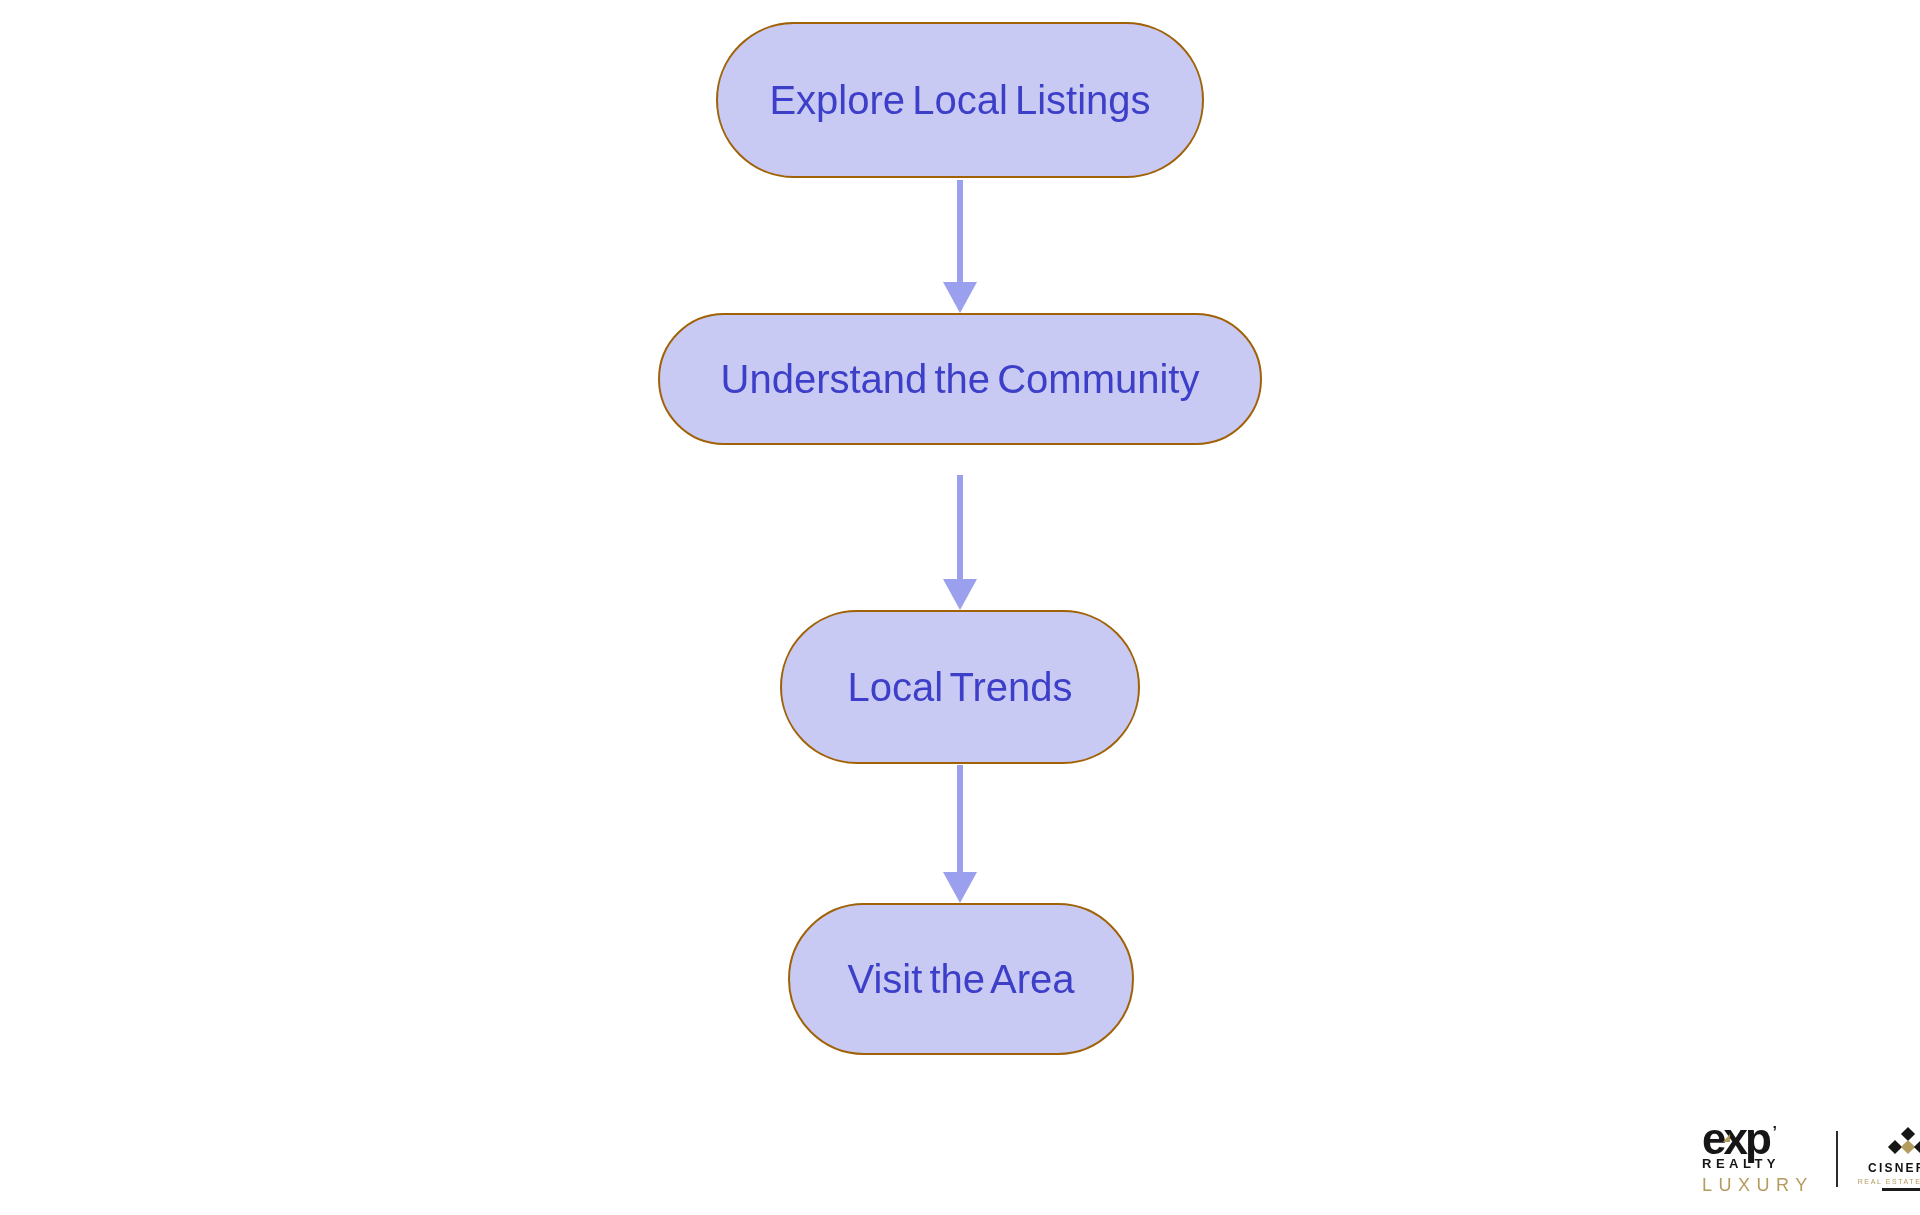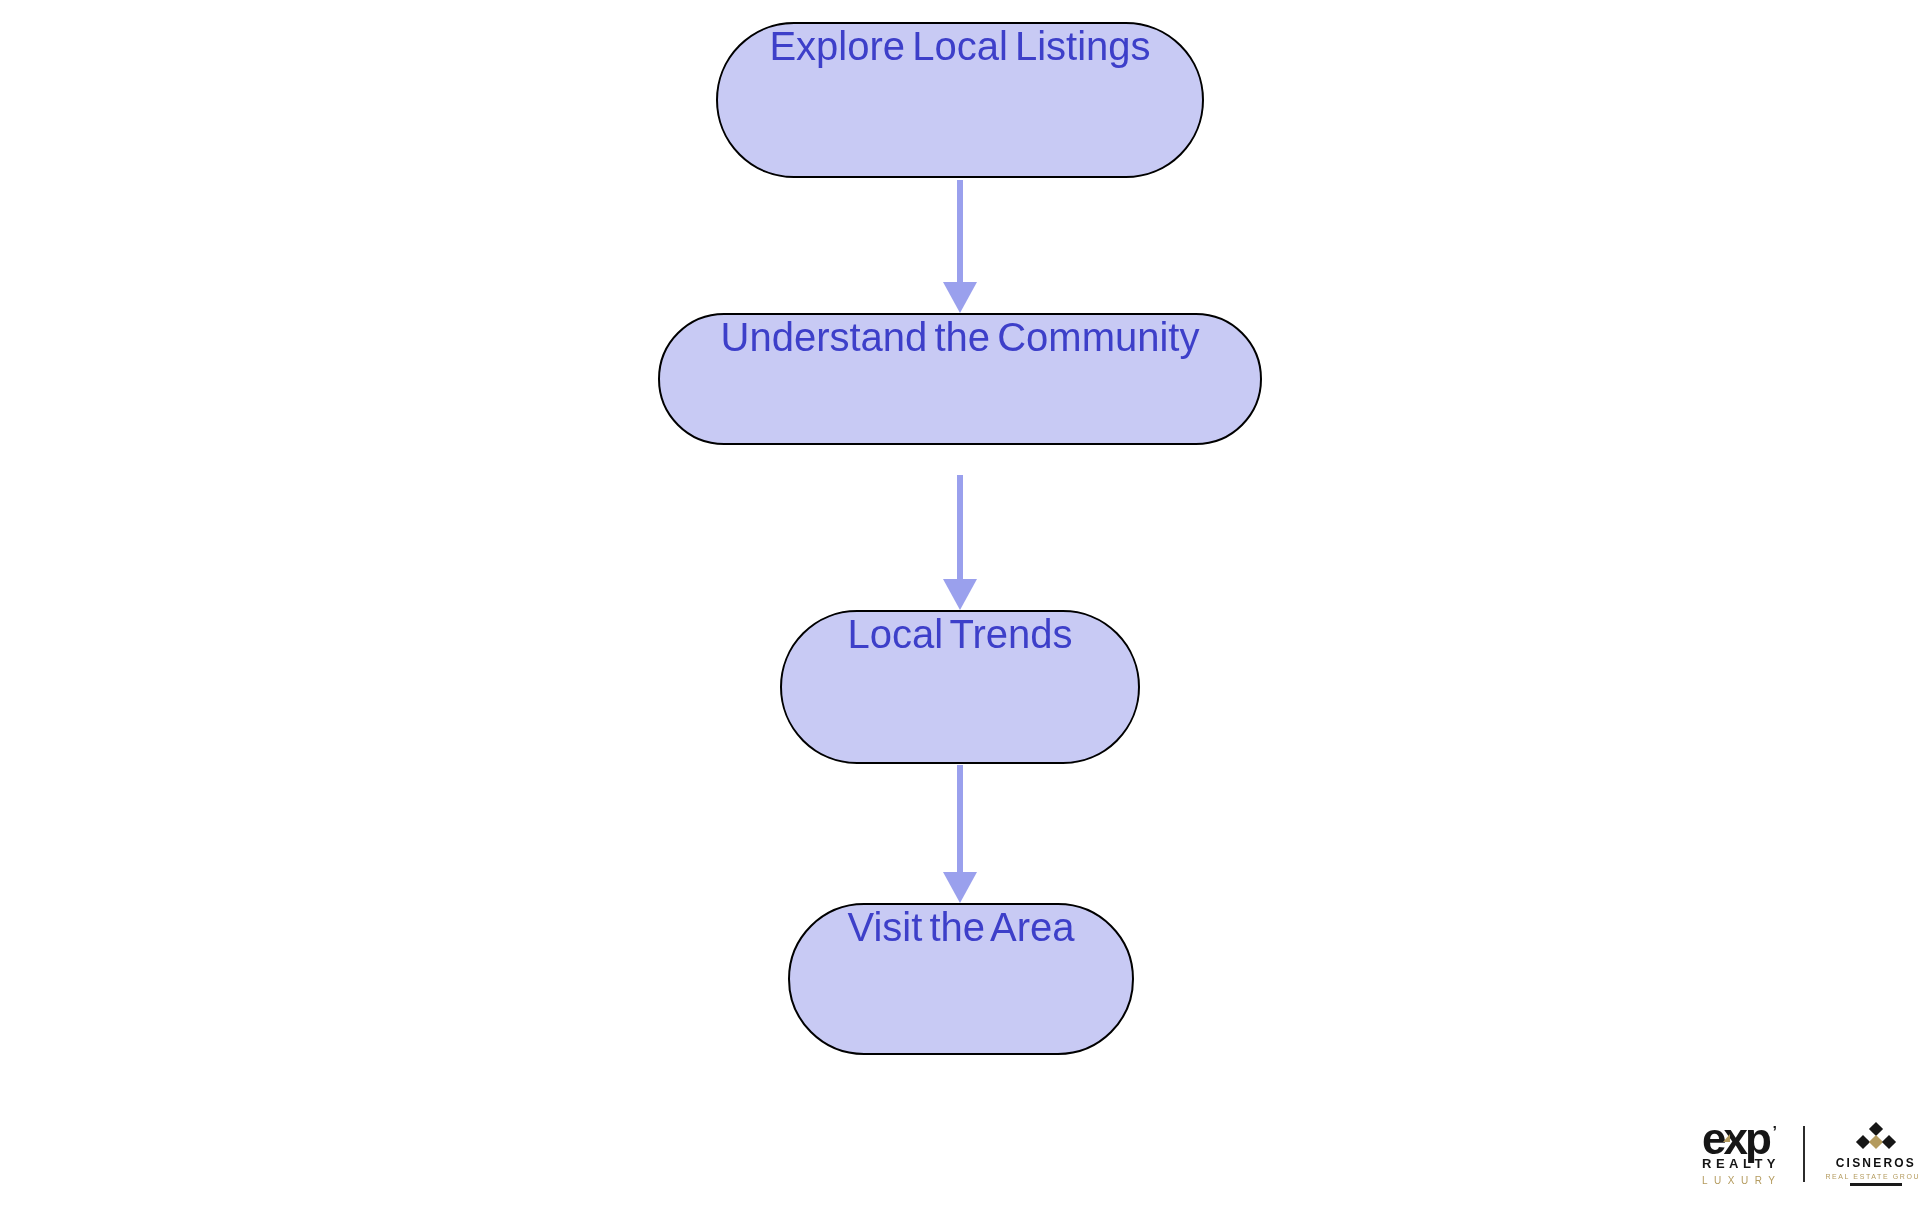--- a/index.html
+++ b/index.html
@@ -9,23 +9,23 @@
     height: 1215px;
     background: #ffffff;
     overflow: hidden;
     font-family: "Liberation Sans", sans-serif;
   }
 
   
   .flow-node {
     position: absolute;
     background: #c8caf4;
-    border: 2px solid #000000;
+    border: 2px solid #a16207;
     display: flex;
-    align-items: flex-start;
+    align-items: center;
     justify-content: center;
     box-sizing: border-box;
   }
   .flow-node .node-label {
     color: #3d3fc9;
     font-size: 40px;
     letter-spacing: 0px;
     word-spacing: -4px;
     white-space: nowrap;
   }
@@ -89,21 +89,21 @@
     color: #161616;
   }
   .exp-realty {
     font-size: 13px;
     font-weight: 700;
     letter-spacing: 4.5px;
     color: #161616;
     margin-top: 0px;
   }
   .exp-luxury {
-    font-size: 10px;
+    font-size: 18px;
     font-weight: 400;
     letter-spacing: 6.5px;
     color: #b49b5e;
     margin-top: 4px;
   }
   .brand-divider {
     width: 2px; height: 56px;
     background: #2b2b2b;
     margin: 0 20px 0 22px;
     align-self: center;

